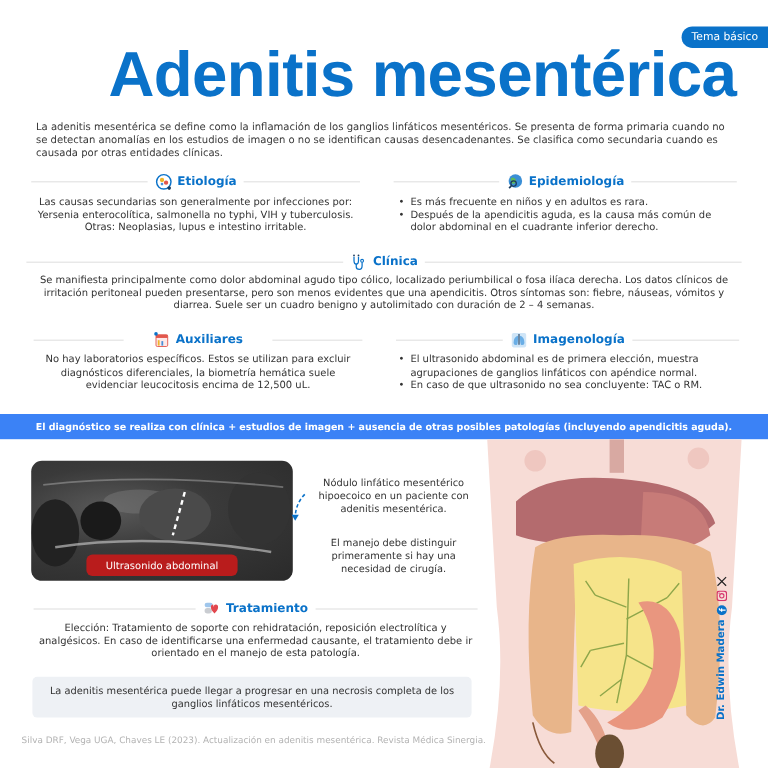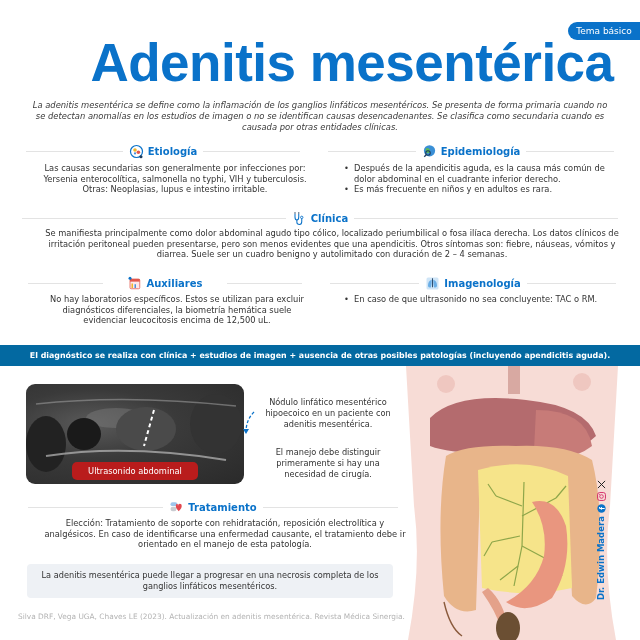--- a/index.html
+++ b/index.html
@@ -10,46 +10,46 @@
       position: absolute; top: 22px; right: 0; width: 72px; height: 18px;
       background: #0a72c9; color: #fff; border-radius: 10px 0 0 10px;
       font-size: 9px; display: flex; align-items: center; justify-content: center;
     }
     .title {
       position: absolute; top: 32px; left: 0; width: 640px; text-align: center;
       font-family: "Liberation Sans", sans-serif; font-weight: 700;
       font-size: 53px; color: #0a72c9; letter-spacing: -0.5px; margin-left: 32px;
     }
     .intro {
-      position: absolute; top: 100px; left: 30px; width: 580px; text-align: center;
-      font-size: 8.4px; line-height: 11px; color: #3a3a3a; font-style: italic;
+      position: absolute; top: 100px; left: 30px; width: 580px; text-align: left;
+      font-size: 8.4px; line-height: 11px; color: #3a3a3a;
     }
 
     .sec-head {
       position: absolute; display: flex; align-items: center; justify-content: flex-end;
       height: 18px;
     }
     .sec-head .line { flex: 1; height: 1px; background: #e3e3e3; }
     .sec-head .hlabel {
       display: flex; align-items: center; gap: 4px; padding: 0 6px;
       font-weight: 700; font-size: 10px; color: #0a72c9;
     }
     .sec-head svg { width: 15px; height: 15px; display: block; }
 
     .sec-body {
-      position: absolute; font-size: 8.3px; line-height: 10.6px; color: #333; margin-left: 12px;
+      position: absolute; font-size: 8.3px; line-height: 10.6px; color: #333;
     }
     .sec-body.center { text-align: center; }
     .bullets { list-style: none; }
     .bullets li { position: relative; padding-left: 12px; }
     .bullets li::before { content: "•"; position: absolute; left: 2px; top: 0; }
 
     .banner {
       position: absolute; top: 345px; left: 0; width: 640px; height: 21px;
-      background: #0369a1; color: #fff; font-weight: 700; font-size: 7.9px;
+      background: #3b82f6; color: #fff; font-weight: 700; font-size: 7.9px;
       display: flex; align-items: center; justify-content: center;
     }
 
     .anatomy { position: absolute; top: 366px; left: 396px; width: 232px; height: 274px; }
 
     .us-image {
       position: absolute; top: 384px; left: 26px; width: 218px; height: 100px;
       border-radius: 9px; overflow: hidden;
       background: radial-gradient(ellipse at 30% 40%, #5a5a5a 0%, #3a3a3a 40%, #2a2a2a 100%);
     }
@@ -109,22 +109,22 @@
       <circle cx="10" cy="9" r="7.5" fill="#3a8fd6"></circle>
       <path d="M5 6 Q8 4 10 7 Q12 10 9 12 Q6 13 5 10Z" fill="#5cb85c"></path>
       <circle cx="8" cy="12" r="3" fill="none" stroke="#1d3b5c" stroke-width="1.4"></circle>
       <line x1="5.5" y1="14.5" x2="3" y2="17" stroke="#1d3b5c" stroke-width="1.8"></line>
     </svg>
     <span>Epidemiología</span>
   </div>
   <div class="line"></div>
 </div>
 <ul class="sec-body bullets" style="top:163px; left:330px; width:286px;">
+  <li>Es más frecuente en niños y en adultos es rara.</li>
   <li>Después de la apendicitis aguda, es la causa más común de dolor abdominal en el cuadrante inferior derecho.</li>
-  <li>Es más frecuente en niños y en adultos es rara.</li>
 </ul>
 
 <div class="sec-head" style="top:209px; left:22px; width:596px;">
   <div class="line"></div>
   <div class="hlabel">
     <svg viewBox="0 0 20 20">
       <circle cx="4" cy="2.5" r="1" fill="#1d3b5c"></circle>
       <circle cx="9" cy="2.5" r="1" fill="#1d3b5c"></circle>
       <path d="M4 4 L4 8 Q4 12 6.5 12 Q9 12 9 8 L9 4" fill="none" stroke="#0a72c9" stroke-width="1.4"></path>
       <path d="M6.5 12 L6.5 15 Q6.5 18 10 18 Q13 18 13 14 L13 10" fill="none" stroke="#0a72c9" stroke-width="1.4"></path>
@@ -159,20 +159,21 @@
       <rect x="2" y="2" width="16" height="16" rx="2" fill="#cfe5f7"></rect>
       <path d="M9 5 Q4 6 4 13 Q4 16 8 15 Q9 12 9 5Z" fill="#6aaee6"></path>
       <path d="M11 5 Q16 6 16 13 Q16 16 12 15 Q11 12 11 5Z" fill="#6aaee6"></path>
       <line x1="10" y1="3" x2="10" y2="15" stroke="#1d3b5c" stroke-width="1.2"></line>
     </svg>
     <span>Imagenología</span>
   </div>
   <div class="line"></div>
 </div>
 <ul class="sec-body bullets" style="top:294px; left:330px; width:286px;">
+  <li>El ultrasonido abdominal es de primera elección, muestra agrupaciones de ganglios linfáticos con apéndice normal.</li>
   <li>En caso de que ultrasonido no sea concluyente: TAC o RM.</li>
 </ul>
 
 <div class="banner">El diagnóstico se realiza con clínica + estudios de imagen + ausencia de otras posibles patologías (incluyendo apendicitis aguda).</div>
 
 <svg class="anatomy" viewBox="0 0 232 274">
   <path d="M10 0 L222 0 L214 140 Q206 200 220 274 L12 274 Q26 200 18 140Z" fill="#f7dcd6"></path>
   <circle cx="50" cy="18" r="9" fill="#efc7c0"></circle>
   <circle cx="186" cy="16" r="9" fill="#efc7c0"></circle>
   <rect x="112" y="0" width="12" height="28" fill="#d8a9a2"></rect>

